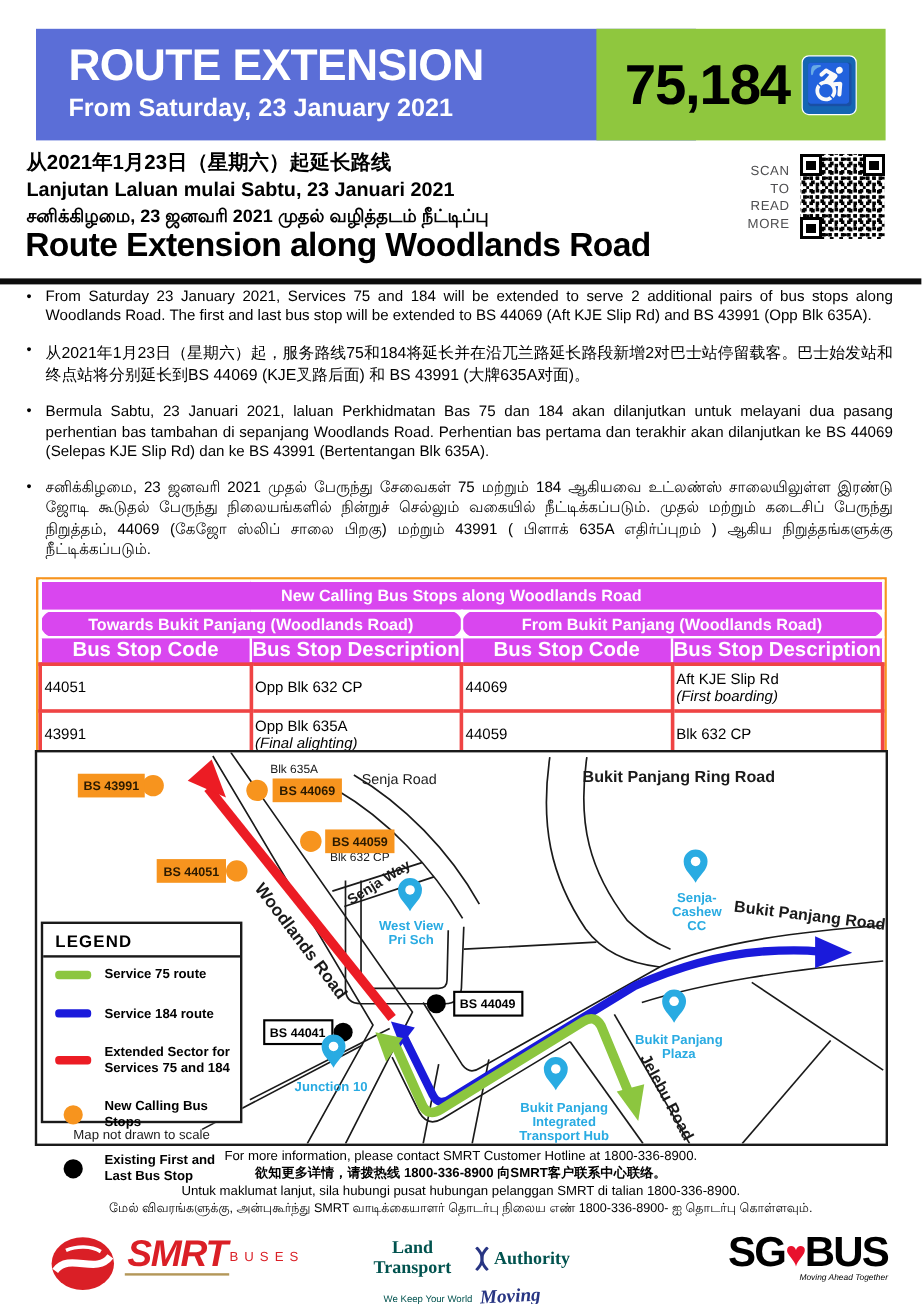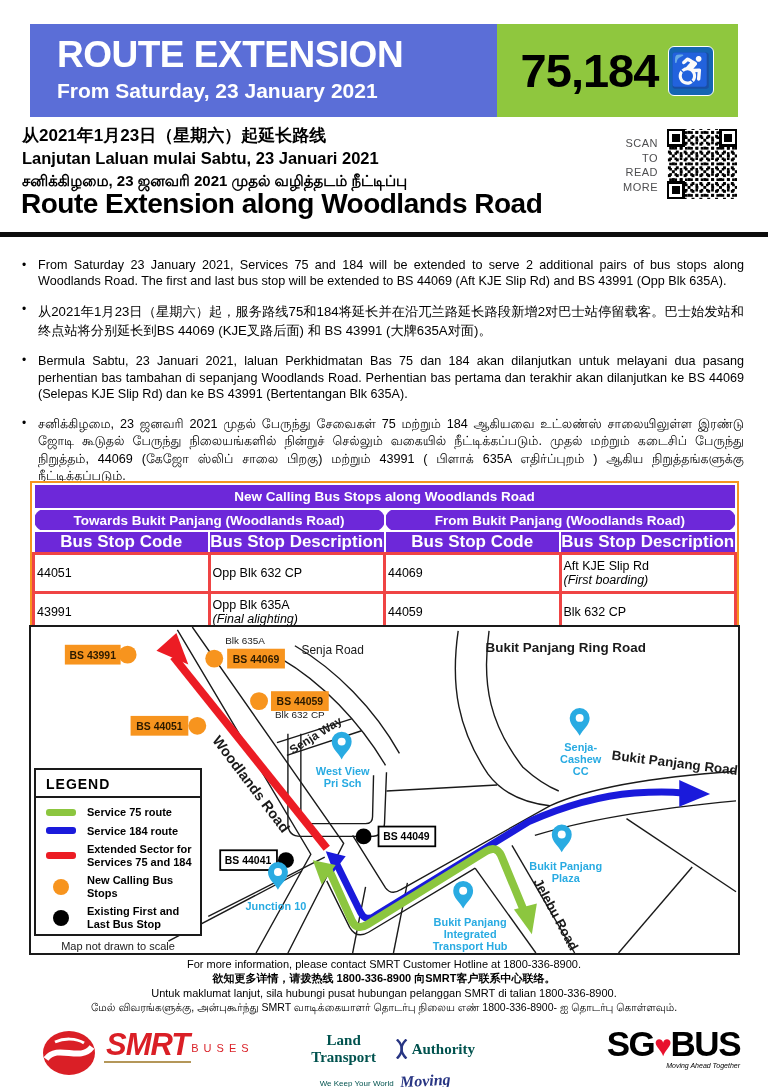--- a/index.html
+++ b/index.html
@@ -33,33 +33,33 @@
     position:absolute; left:596px; top:136px; width:62px; text-align:right;
     font-size:11px; line-height:14.5px; color:#4D4D4F; letter-spacing:0.5px;
   }
   .qr { position:absolute; left:664px; top:126px; width:76px; height:76px; }
   .main-title {
     position:absolute; left:21px; top:188px; font-size:28px; font-weight:bold;
     letter-spacing:-0.5px;
   }
   .black-rule { position:absolute; left:0; top:232px; width:768px; height:5px; background:#0d0d0d; }
   
-  .bullets { position:absolute; left:22px; top:258px; width:722px; }
+  .bullets { position:absolute; left:22px; top:240px; width:722px; }
   .bullet { display:flex; margin-bottom:13px; }
   .bullet .dot { width:16px; flex:0 0 16px; font-size:12px; line-height:15px; }
   .bullet .dot::before { content:"•"; }
   .btxt { text-align:justify; }
   .b-en { font-size:12.6px; line-height:15.5px; }
   .b-zh { font-size:13.2px; line-height:19px; }
   .b-ms { font-size:12.6px; line-height:16.5px; }
   .b-ta { font-size:12.6px; line-height:17.5px; }
   
   .table-wrap { position:absolute; left:30px; top:481px; width:709px; border:2px solid #F7941E; }
   table { width:100%; border-collapse:collapse; table-layout:fixed; }
-  th { background:#6d28d9; color:#fff; font-weight:bold; border:2.5px solid #fff; }
+  th { background:#d946ef; color:#fff; font-weight:bold; border:2.5px solid #fff; }
   .t-title { font-size:13.5px; height:25px; }
   .t-group { font-size:13.5px; height:22px;border-radius:11px; }
   .t-col   { font-size:17px;   height:22px; }
   td {
     border:3px solid #ef4444; text-align:left; font-size:12.5px;
     padding:4px 2px; line-height:14px;
   }
   td .note { font-style:italic; display:block; }
   
   .map {
@@ -74,21 +74,21 @@
   .exist-label{ font-size:10.5px; font-weight:bold; fill:#000; }
   .pin-label  { font-size:11px; font-weight:bold; fill:#29ABE2; text-anchor:middle; }
   .legend {
     position:absolute; left:3px; top:141px; width:168px; height:168px;
     background:#fff; border:2px solid #1a1a1a; z-index:5;
   }
   .legend-title {
     font-size:14px; font-weight:bold; letter-spacing:1px;
     padding:6px 0 4px 10px; border-bottom:2px solid #1a1a1a;
   }
-  .legend-items { padding:8px 6px 0 10px; display:flex; flex-direction:column; gap:6px; }
+  .legend-items { padding:8px 6px 0 10px; display:flex; flex-direction:column; gap:20px; }
   .legend-item { display:flex; align-items:center; gap:11px; }
   .legend-item .lbl { font-size:11px; font-weight:bold; line-height:12.5px; }
   .sw-line { width:30px; height:7px; border-radius:3px; flex:0 0 30px; }
   .sw-green { background:#8CC63F; } .sw-blue { background:#1A1ADB; } .sw-red { background:#EC1C24; }
   .sw-dot { width:16px; height:16px; border-radius:50%; flex:0 0 16px; margin:0 7px; }
   .sw-orange { background:#F7941E; } .sw-black { background:#000; }
   .map-note {
     position:absolute; left:5px; top:313px; width:164px; text-align:center;
     font-size:11px; color:#1a1a1a;
   }

